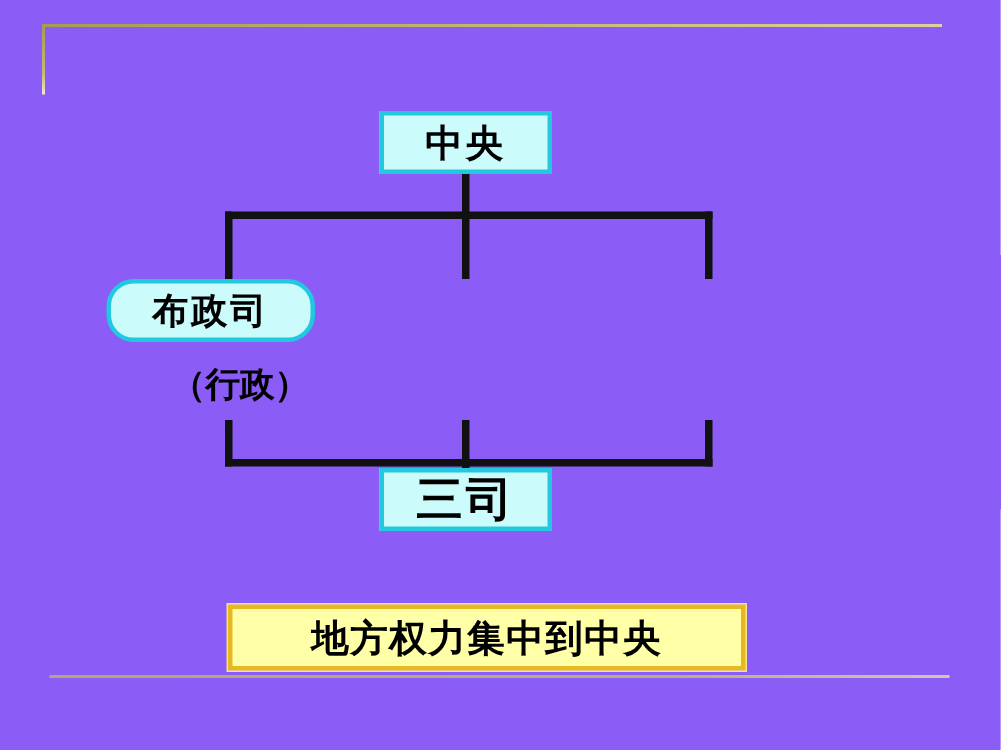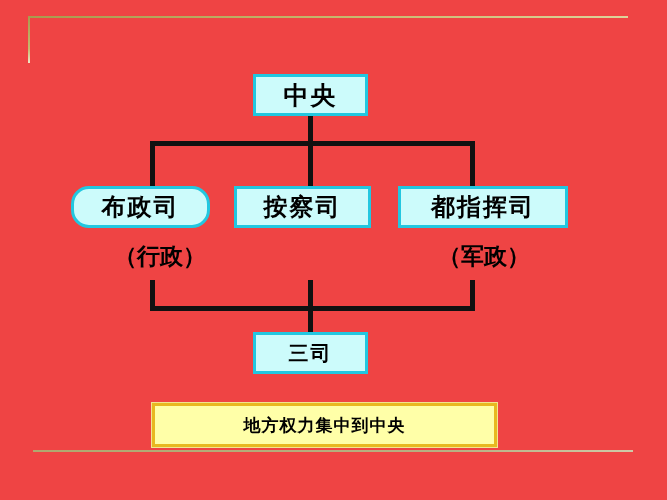--- a/index.html
+++ b/index.html
@@ -11,21 +11,21 @@
     width: 667px;
     height: 500px;
     background: #ffffff;
     font-family: "DejaVu Sans", "Liberation Sans", sans-serif;
     overflow: hidden;
   }
   #stage {
     position: relative;
     width: 667px;
     height: 500px;
-    background: #ef4444;
+    background: #8b5cf6;
   }
 
   
   .frame-line {
     position: absolute;
     background: #bfae60;
   }
   .frame-top {
     left: 28px;
     top: 16px;
@@ -86,24 +86,24 @@
   }
   .node-du {
     left: 398px;
     top: 186px;
     width: 170px;
     height: 42px;
     font-size: 24px;
   }
   .node-sansi {
     left: 253px;
-    top: 332px;
+    top: 312px;
     width: 115px;
     height: 42px;
-    font-size: 20px;
+    font-size: 31px;
   }
 
   
   .conn {
     position: absolute;
     background: #111111;
   }
 
   
   .conn-stem-top     { left: 308px; top: 116px; width: 5px;   height: 70px; }
@@ -142,21 +142,21 @@
     width: 345px;
     height: 44px;
     box-sizing: border-box;
     background: #ffffa8;
     border: 3px solid #e8b820;
     outline: 1px solid #f2e48e;
     display: flex;
     align-items: center;
     justify-content: center;
     color: #000000;
-    font-size: 17px;
+    font-size: 25px;
     font-weight: bold;
     letter-spacing: 1px;
     font-family: Liberation Mono, monospace;
   }
 </style>
 </head>
 <body>
 
 <div id="stage">
 
@@ -165,25 +165,22 @@
   <div class="frame-line frame-bottom"></div>
 
   <div class="node node-central">中央</div>
 
   <div class="conn conn-stem-top"></div>
   <div class="conn conn-bar-top"></div>
   <div class="conn conn-drop-left"></div>
   <div class="conn conn-drop-right"></div>
 
   <div class="node node-bu">布政司</div>
-  <div class="node node-an">按察司</div>
-  <div class="node node-du">都指挥司</div>
 
   <div class="sublabel sub-xingzheng">（行政）</div>
-  <div class="sublabel sub-junzheng">（军政）</div>
 
   <div class="conn conn-riser-left"></div>
   <div class="conn conn-riser-mid"></div>
   <div class="conn conn-riser-right"></div>
   <div class="conn conn-bar-bottom"></div>
   <div class="conn conn-stem-bottom"></div>
 
   <div class="node node-sansi">三司</div>
 
   <div class="banner">地方权力集中到中央</div>

